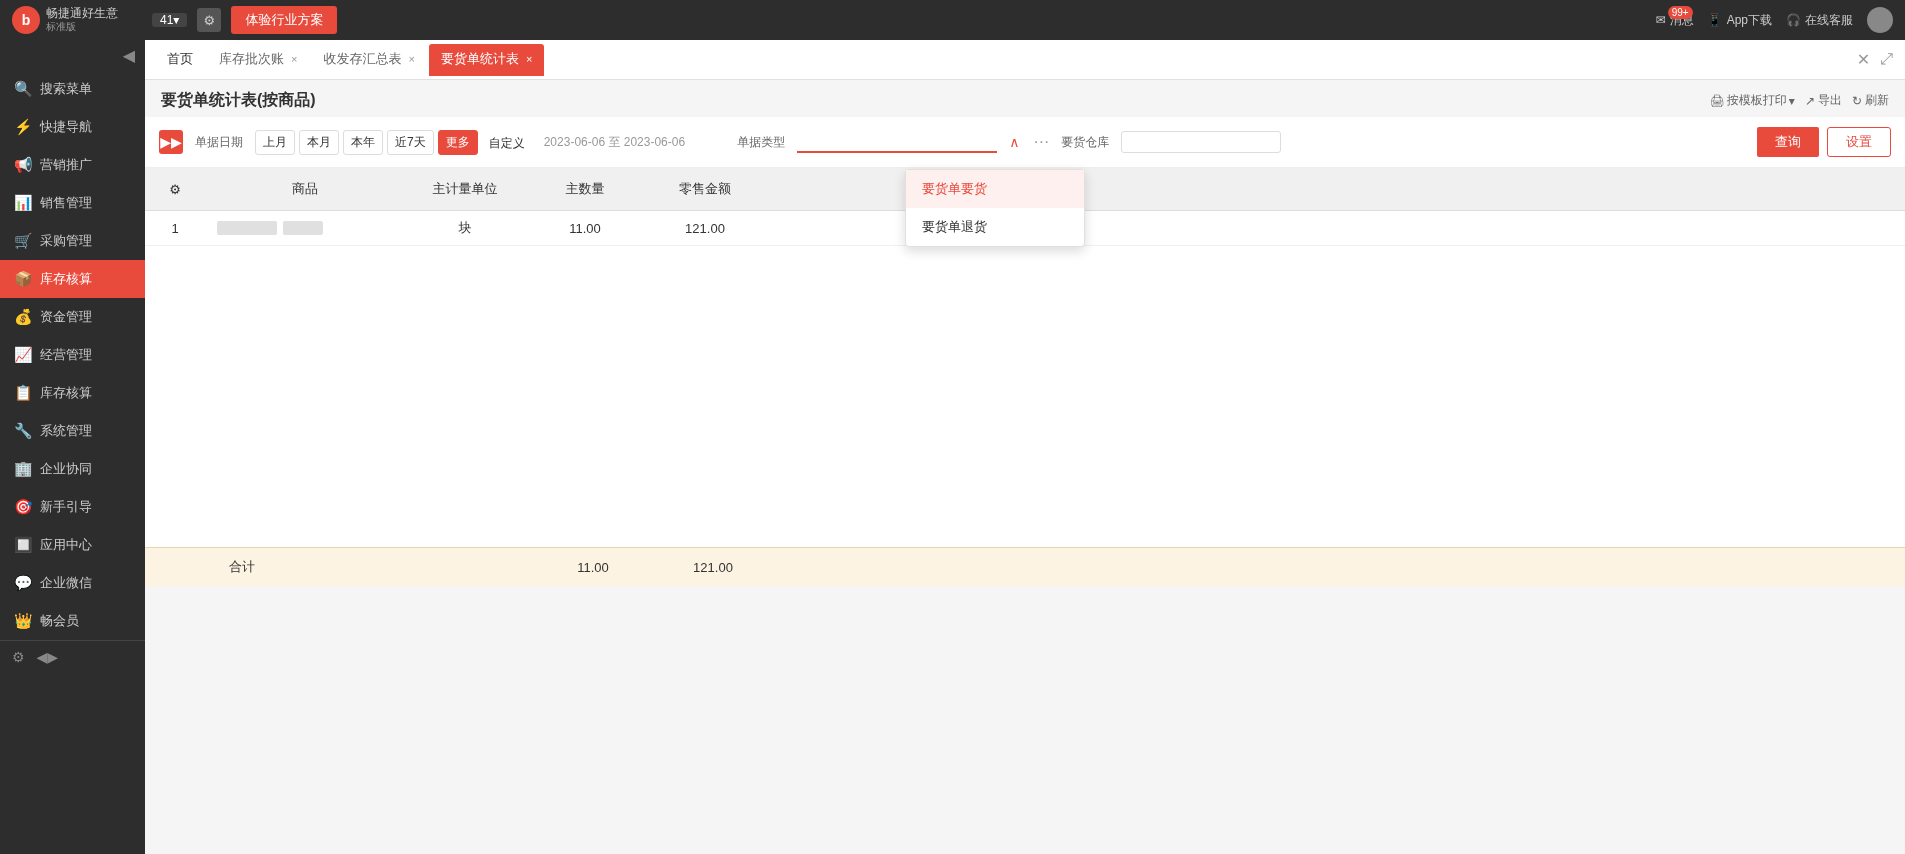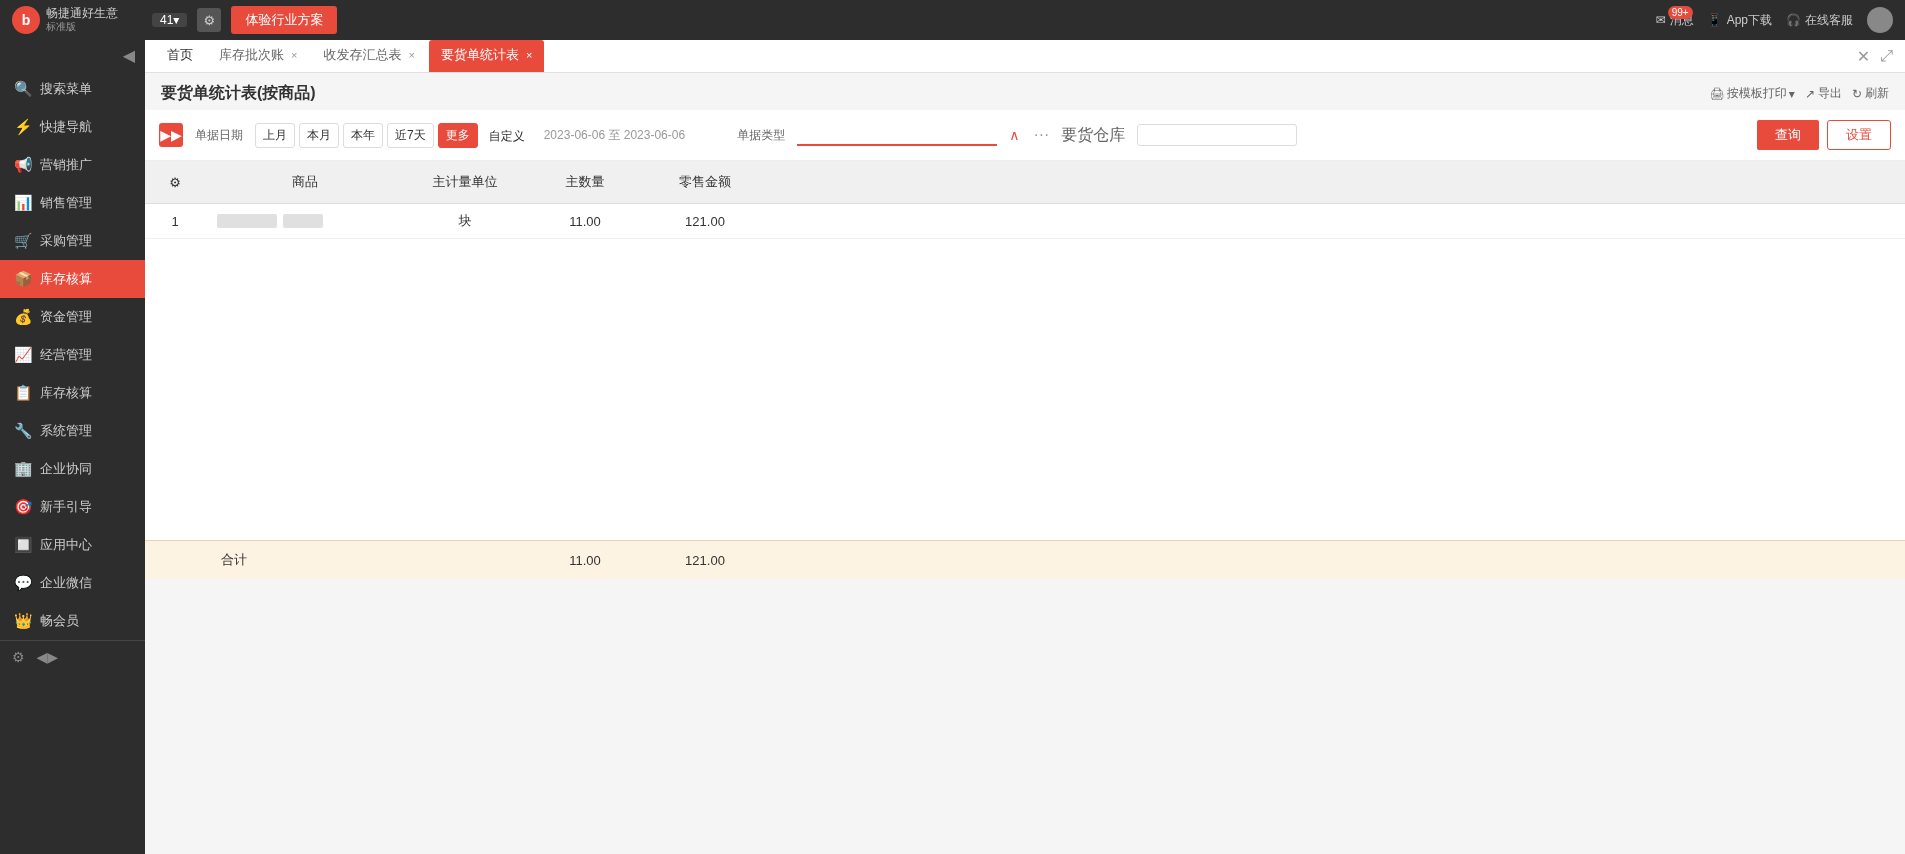--- a/index.html
+++ b/index.html
@@ -101,21 +101,21 @@
       overflow: hidden;
     }
 
     
     .tab-bar {
       background: #fff;
       display: flex;
       align-items: center;
       border-bottom: 1px solid #e0e0e0;
       flex-shrink: 0;
-      height: 33px;
+      height: 40px;
       padding: 0 10px;
       gap: 2px;
     }
     .tab {
       display: flex; align-items: center; gap: 5px;
       padding: 6px 12px; cursor: pointer; font-size: 13px;
       border-bottom: 2px solid transparent; color: #666;
     }
     .tab.active {
       color: #fff; background: #e84a3c; border-radius: 3px 3px 0 0;
@@ -180,21 +180,21 @@
       border: none; border-bottom: 2px solid #e84a3c;
       padding: 3px 6px; font-size: 12px; outline: none;
       width: 200px; color: #333; background: transparent;
     }
     .filter-arrow {
       color: #e84a3c; cursor: pointer; font-size: 14px;
     }
     .more-filters-btn {
       color: #999; cursor: pointer; font-size: 16px; margin-left: 2px;
     }
-    .warehouse-label { font-size: 16px; color: #666; }
+    .warehouse-label { font-size: 12px; color: #666; }
     .warehouse-input {
       border: 1px solid #ddd; padding: 3px 8px; font-size: 12px;
       border-radius: 3px; width: 160px; color: #333;
     }
     .query-btn {
       background: #e84a3c; color: #fff; border: none;
       padding: 5px 18px; border-radius: 2px; cursor: pointer; font-size: 13px;
     }
     .settings-btn {
       background: #fff; color: #e84a3c; border: 1px solid #e84a3c;
@@ -268,20 +268,21 @@
     
     .table-footer {
       display: grid;
       grid-template-columns: 60px 200px 120px 120px 120px 1fr;
       background: #fdf3e3;
       border-top: 1px solid #e8d5b0;
       position: absolute;
       bottom: 0;
       left: 0; right: 0;
       align-items: center;
+      padding-left: 8px;
     }
     .footer-cell {
       padding: 10px 12px;
       font-size: 13px;
       color: #333;
       text-align: center;
     }
     .footer-cell.label { text-align: left; padding-left: 16px; }
 
     
@@ -465,20 +466,24 @@
         <span class="more-filters-btn">···</span>
 
         <span class="warehouse-label">要货仓库</span>
         <input class="warehouse-input" value="" style="">
 
         <div style="margin-left: auto; display: flex; gap: 8px;">
           <button class="query-btn">查询</button>
           <button class="settings-btn">设置</button>
         </div>
 
+        <div class="dropdown-popup">
+          <div class="dropdown-item selected">要货单要货</div>
+          <div class="dropdown-item">要货单退货</div>
+        </div>
       </div>
 
       <div class="table-area" style="position: relative; min-height: 400px;">
 
         <div class="table-header">
           <div class="table-header-cell">⚙</div>
           <div class="table-header-cell">商品</div>
           <div class="table-header-cell">主计量单位</div>
           <div class="table-header-cell">主数量</div>
           <div class="table-header-cell">零售金额</div>

